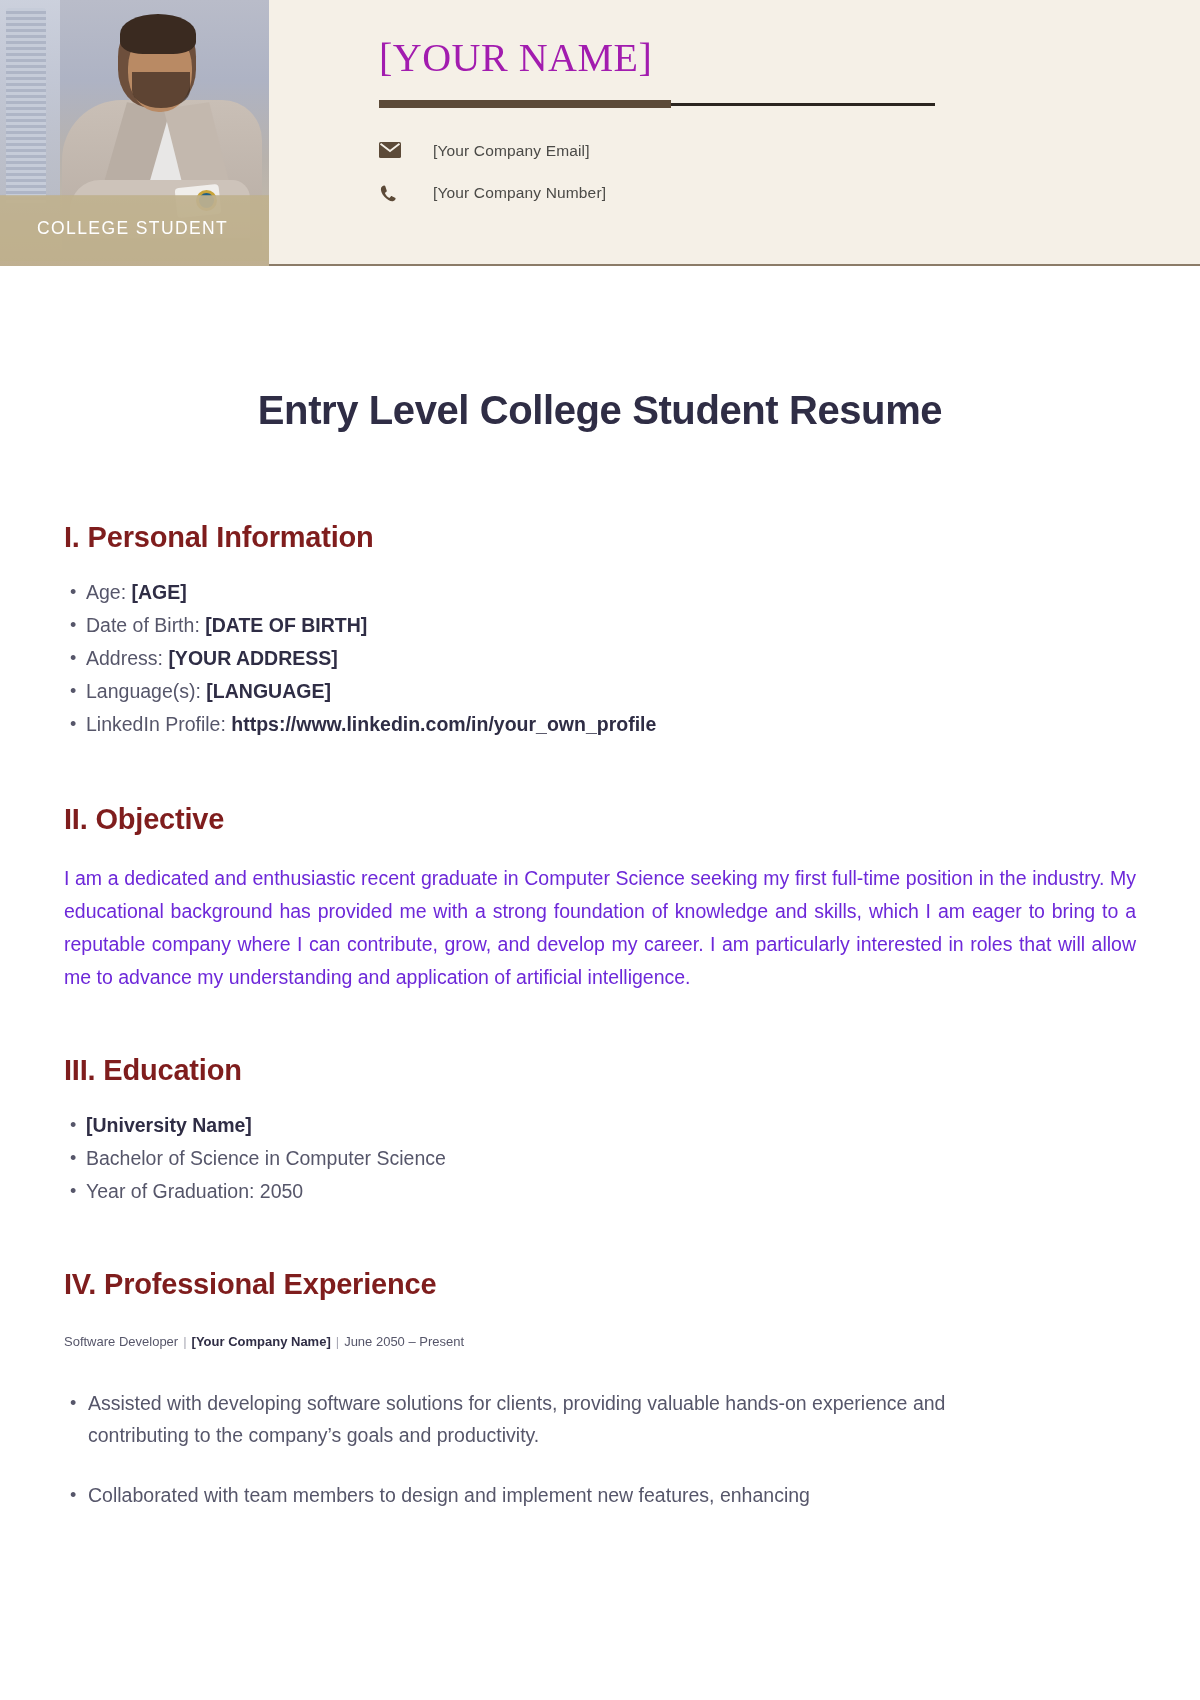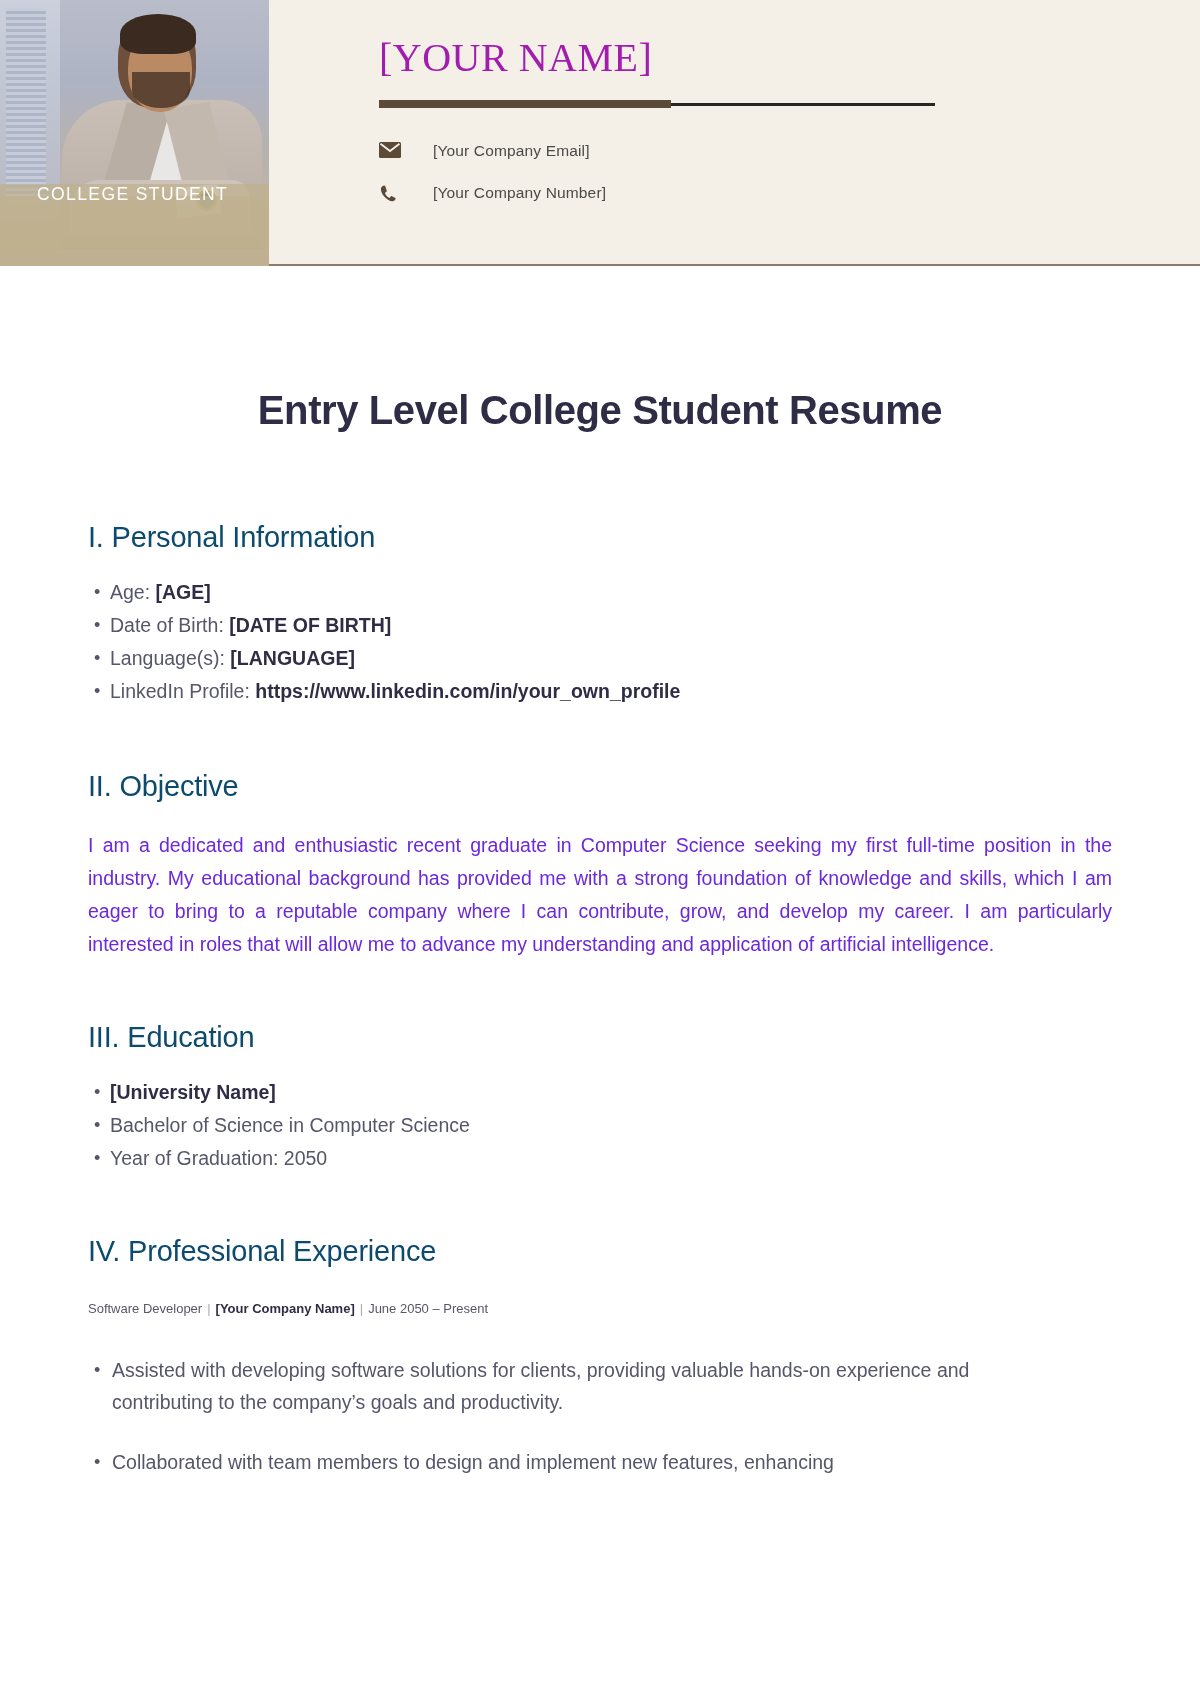--- a/index.html
+++ b/index.html
@@ -104,24 +104,24 @@
     width: 21px; height: 21px;
     background: #1f5f86;
     border: 3px solid #c8a43a;
     border-radius: 50%;
   }
   .photo-ground {
     position: absolute; left: 0; bottom: 0; width: 269px; height: 70px;
     background: linear-gradient(to bottom, rgba(198,182,152,.75), rgba(190,174,142,.9));
   }
   .role-band {
-    position: absolute; left: 0; bottom: 16px;
+    position: absolute; left: 0; bottom: 5px;
     width: 269px; height: 66px;
     background: rgba(190,176,140,.72);
-    display: flex; 
+    display: flex; align-items: center;
   }
   .role-text {
     color: #ffffff;
     font-size: 17.5px;
     letter-spacing: 1.4px;
     padding-left: 37px;
     font-weight: 400;
   }
 
   .header-right {
@@ -152,33 +152,33 @@
     color: #4b4a47;
     padding-left: 18px;
     letter-spacing: .15px;
   }
   .header-underline {
     position: absolute; left: 269px; bottom: 0;
     width: 931px; height: 2px; background: #8b7b68;
   }
 
   
-  .page { padding: 0 88px; }
+  .page { padding: 0 64px; }
   .doc-title {
     text-align: center;
     font-size: 40px;
     font-weight: 700;
     color: #2f2d45;
     letter-spacing: -0.4px;
     margin-top: 122px;
   }
   h2.section {
     font-size: 29px;
-    font-weight: 400;
-    color: #0c4a6e;
+    font-weight: 700;
+    color: #7f1d1d;
     letter-spacing: -0.2px;
   }
   .s1 { margin-top: 88px; }
   .s2 { margin-top: 62px; }
   .s3 { margin-top: 60px; }
   .s4 { margin-top: 60px; }
 
   ul.tight { list-style: none; margin-top: 22px; }
   ul.tight li {
     font-size: 19.5px;
@@ -293,20 +293,23 @@
 
   <h2 class="section s1">I. Personal Information</h2>
   <ul class="tight">
     <li>
       <span>Age: </span><b>[AGE]</b>
     </li>
     <li>
       <span>Date of Birth: </span><b>[DATE OF BIRTH]</b>
     </li>
     <li>
+      <span>Address: </span><b>[YOUR ADDRESS]</b>
+    </li>
+    <li>
       <span>Language(s): </span><b>[LANGUAGE]</b>
     </li>
     <li>
       <span>LinkedIn Profile: </span><b>https://www.linkedin.com/in/your_own_profile</b>
     </li>
   </ul>
 
   <h2 class="section s2">II. Objective</h2>
   <p class="objective">I am a dedicated and enthusiastic recent graduate in Computer Science seeking my first full-time position in the industry. My educational background has provided me with a strong foundation of knowledge and skills, which I am eager to bring to a reputable company where I can contribute, grow, and develop my career. I am particularly interested in roles that will allow me to advance my understanding and application of artificial intelligence.</p>
 

